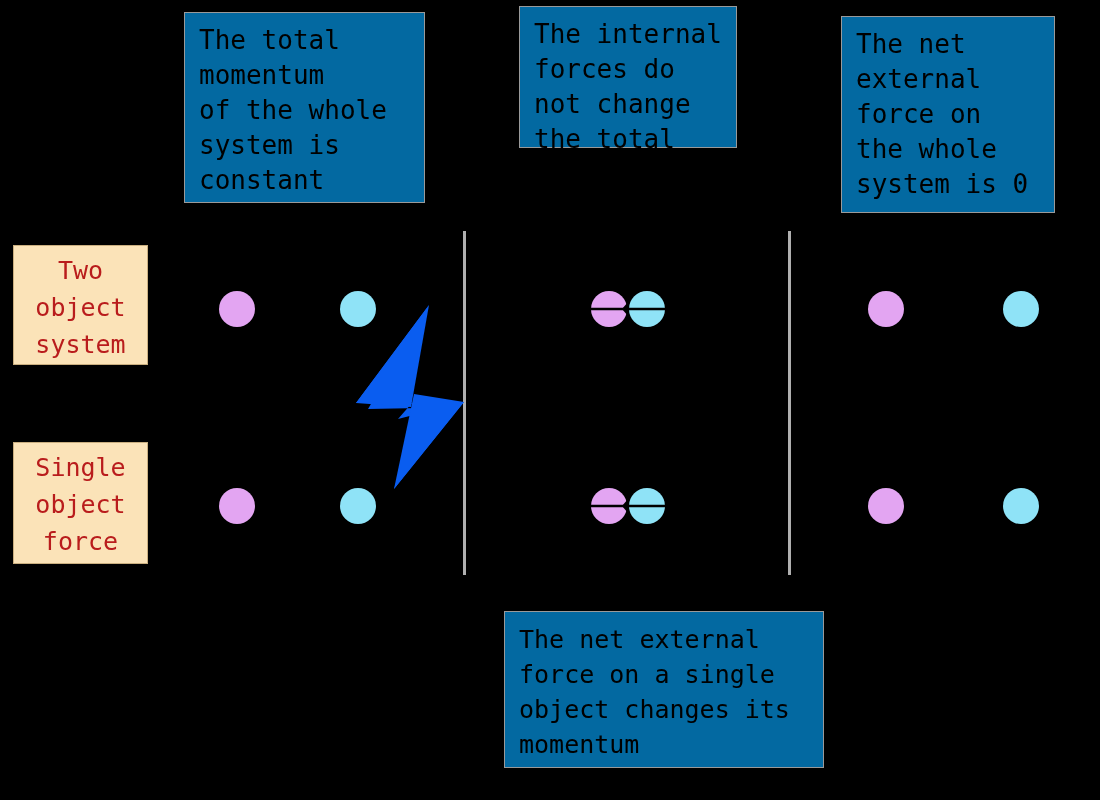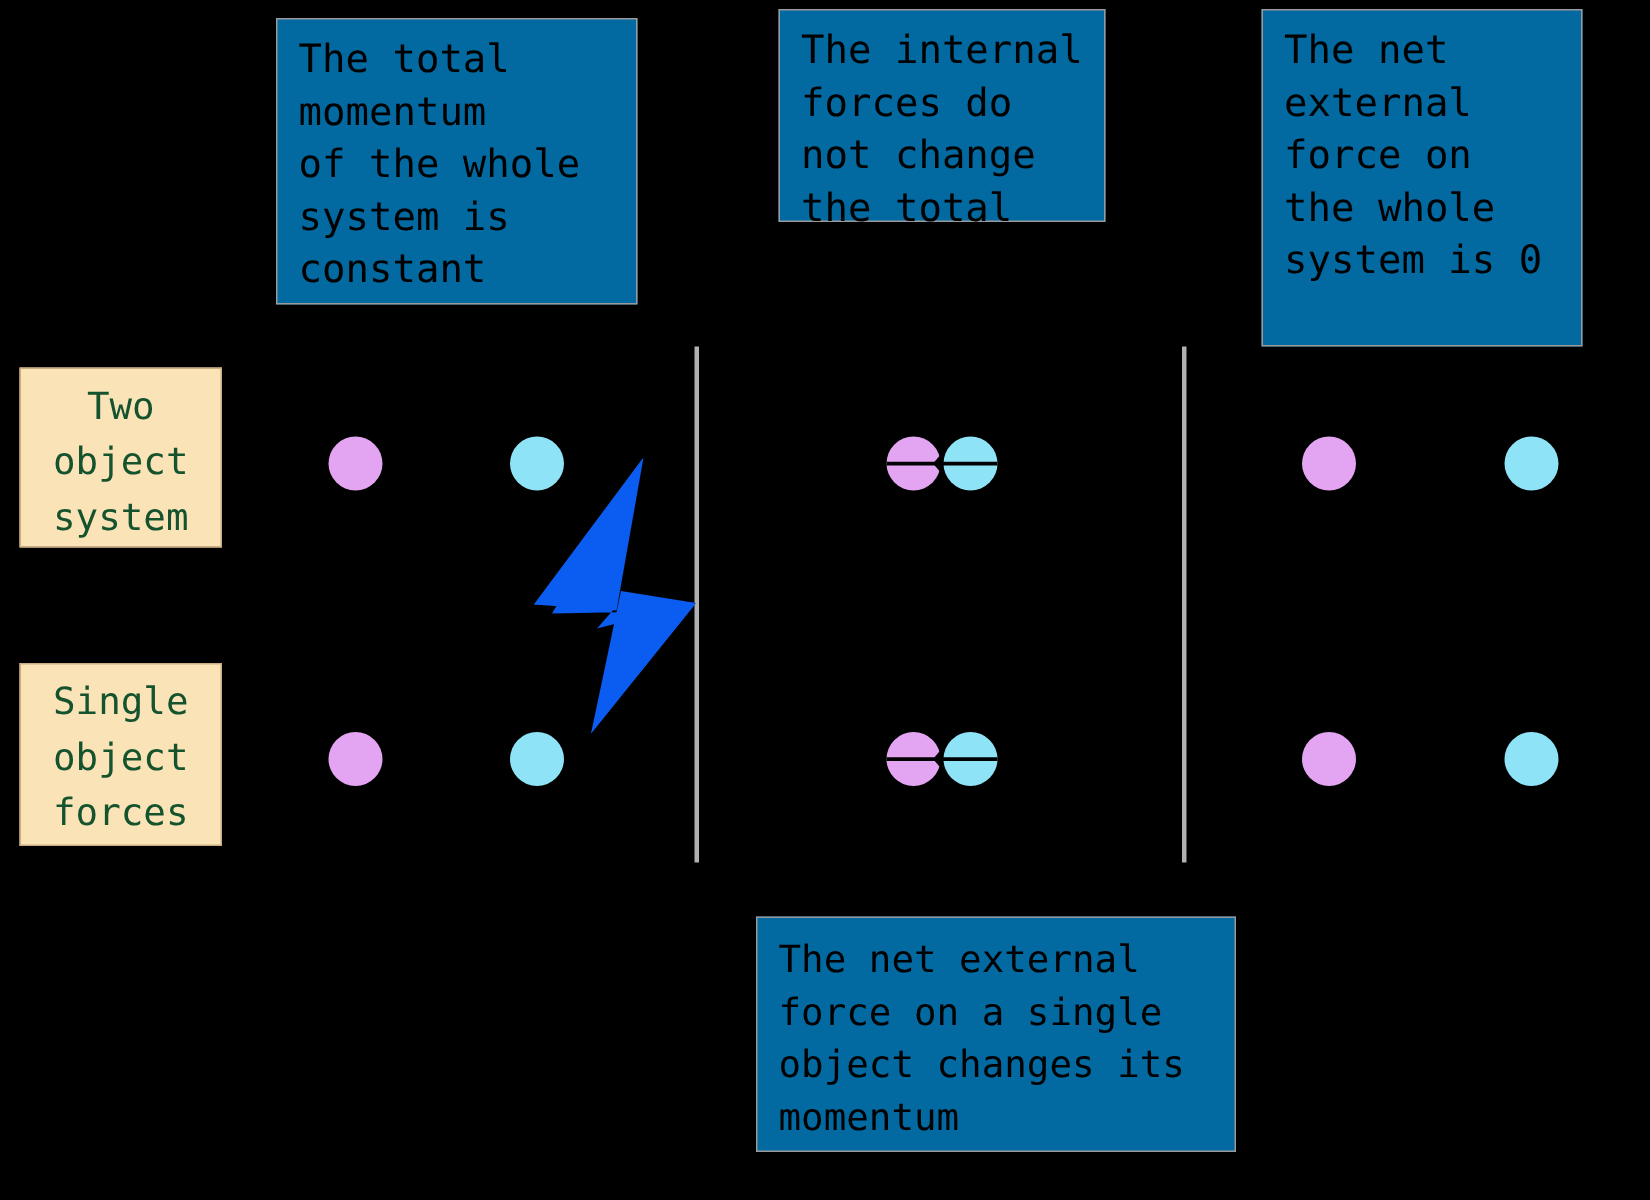--- a/index.html
+++ b/index.html
@@ -28,21 +28,21 @@
     line-height: 35px;
     letter-spacing: 0px;
     white-space: pre;
     padding: 10px 14px 12px 14px;
   }
 
   
   .rowlabel {
     position: absolute;
     background: #fbe3b8;
-    color: #14532d;
+    color: #b91c1c;
     border: 1px solid #c9ae7f;
     box-sizing: border-box;
     font-family: "DejaVu Sans Mono", "Liberation Mono", monospace;
     font-size: 25px;
     line-height: 37px;
     white-space: pre;
     text-align: center;
     padding-top: 6px;
   }
 
@@ -84,38 +84,38 @@
 of the whole
 system is
 constant</div>
 
   <div class="note" style="left:519px; top:6px; width:218px; height:142px;">The internal
 forces do
 not change
 the total
 momentum</div>
 
-  <div class="note" style="left:841px; top:6px; width:214px; height:225px;">The net
+  <div class="note" style="left:841px; top:16px; width:214px; height:197px;">The net
 external
 force on
 the whole
 system is 0</div>
 
   <div class="note" style="left:468px; top:611px; width:320px; height:157px; font-size:25px; line-height:35px;margin-left:36px;">The net external
 force on a single
 object changes its
 momentum</div>
 
   <div class="rowlabel" style="left:13px; top:245px; width:135px; height:120px;">Two
 object
 system</div>
 
   <div class="rowlabel" style="left:13px; top:442px; width:135px; height:122px;">Single
 object
-forces</div>
+force</div>
 
   <div class="vsep" style="left:463px; top:231px; height:344px;"></div>
   <div class="vsep" style="left:788px; top:231px; height:344px;"></div>
 
   <div class="ball magenta" style="left:219px; top:291px; width:36px; height:36px;"></div>
   <div class="ball cyan" style="left:340px; top:291px; width:36px; height:36px;"></div>
 
   <div class="ball magenta" style="left:219px; top:488px; width:36px; height:36px;"></div>
   <div class="ball cyan" style="left:340px; top:488px; width:36px; height:36px;"></div>
 

